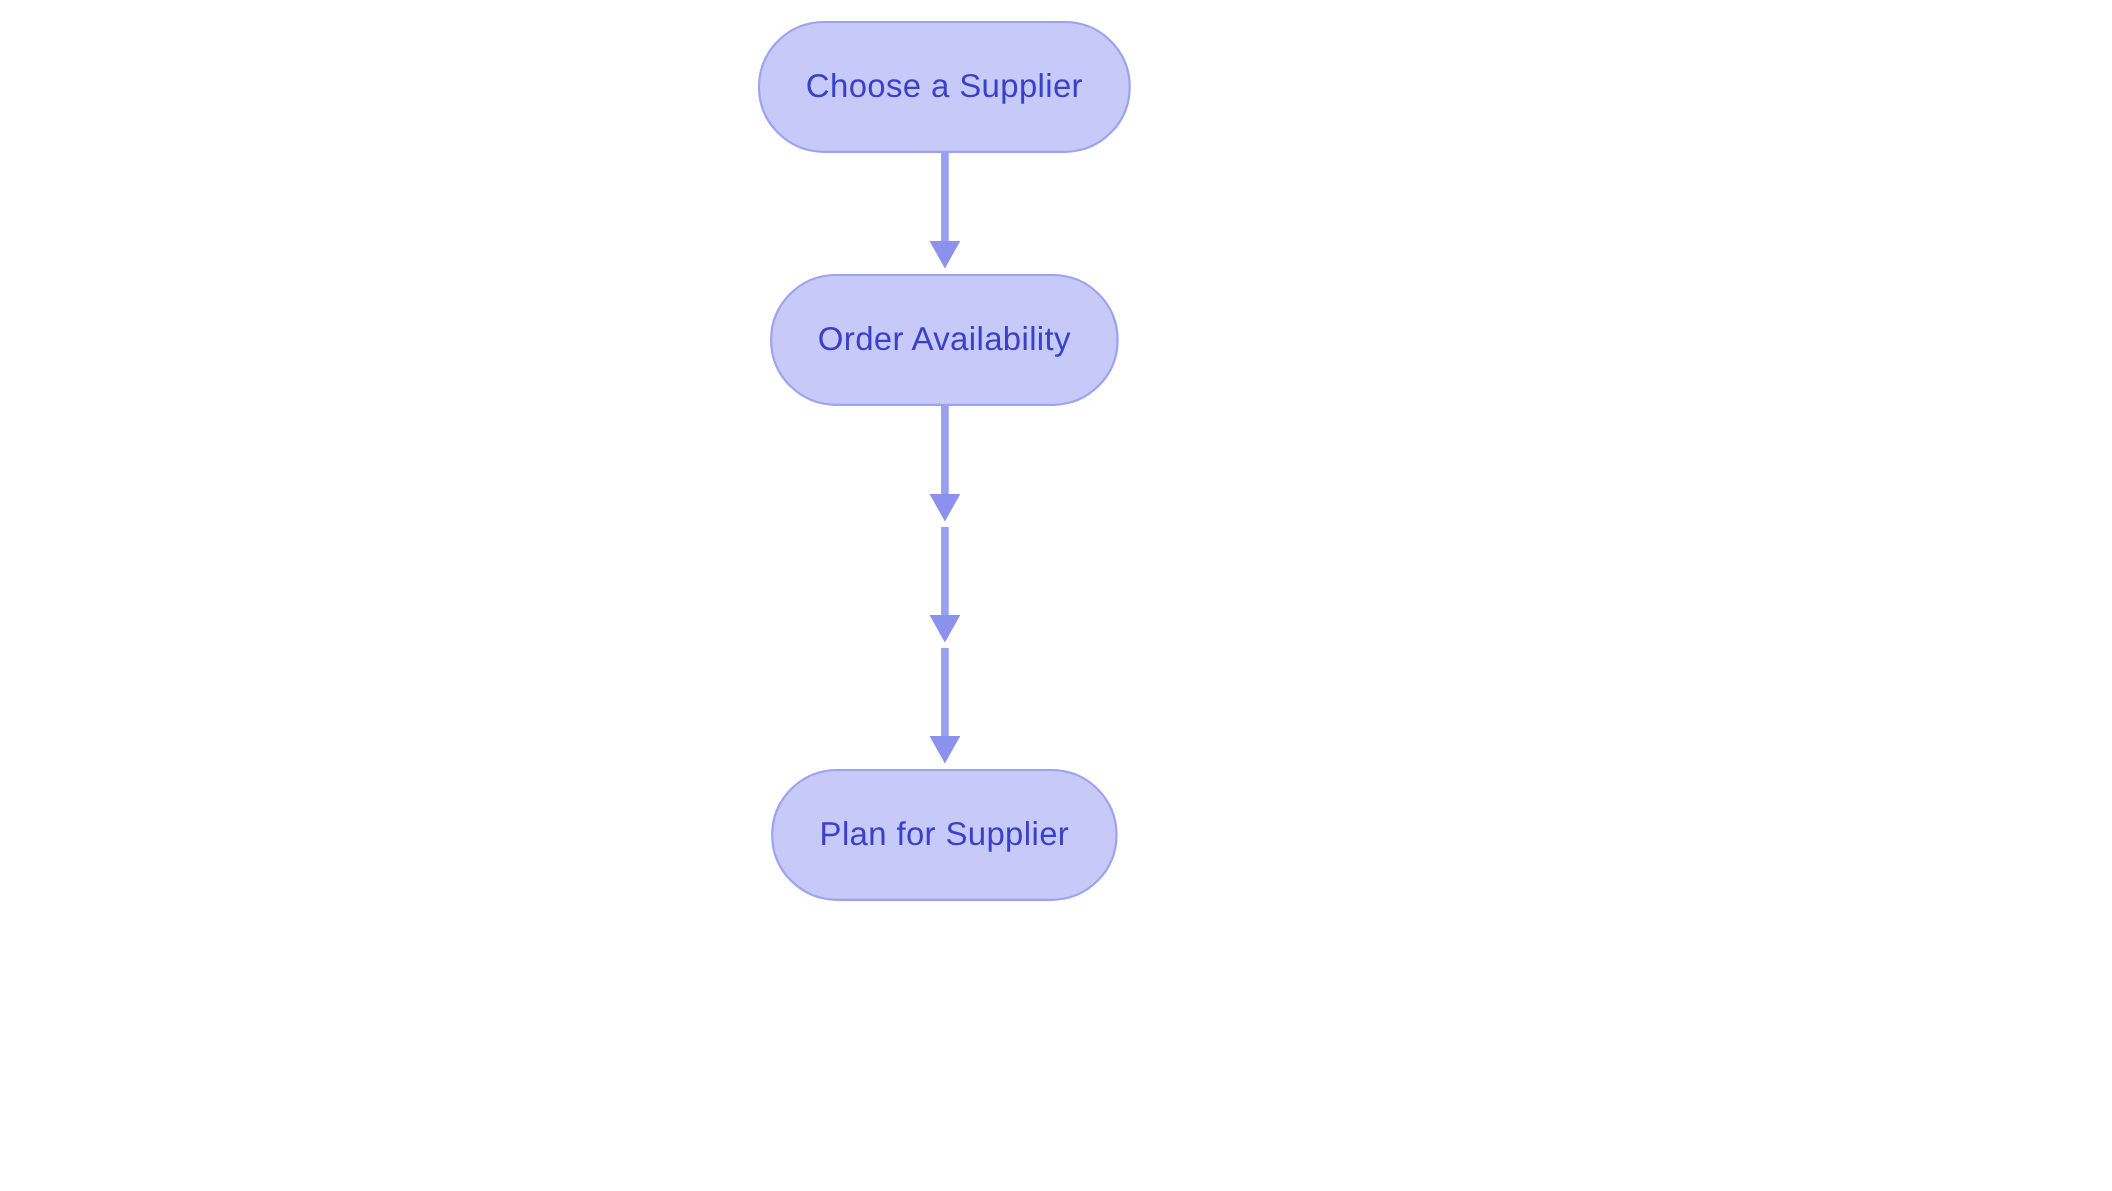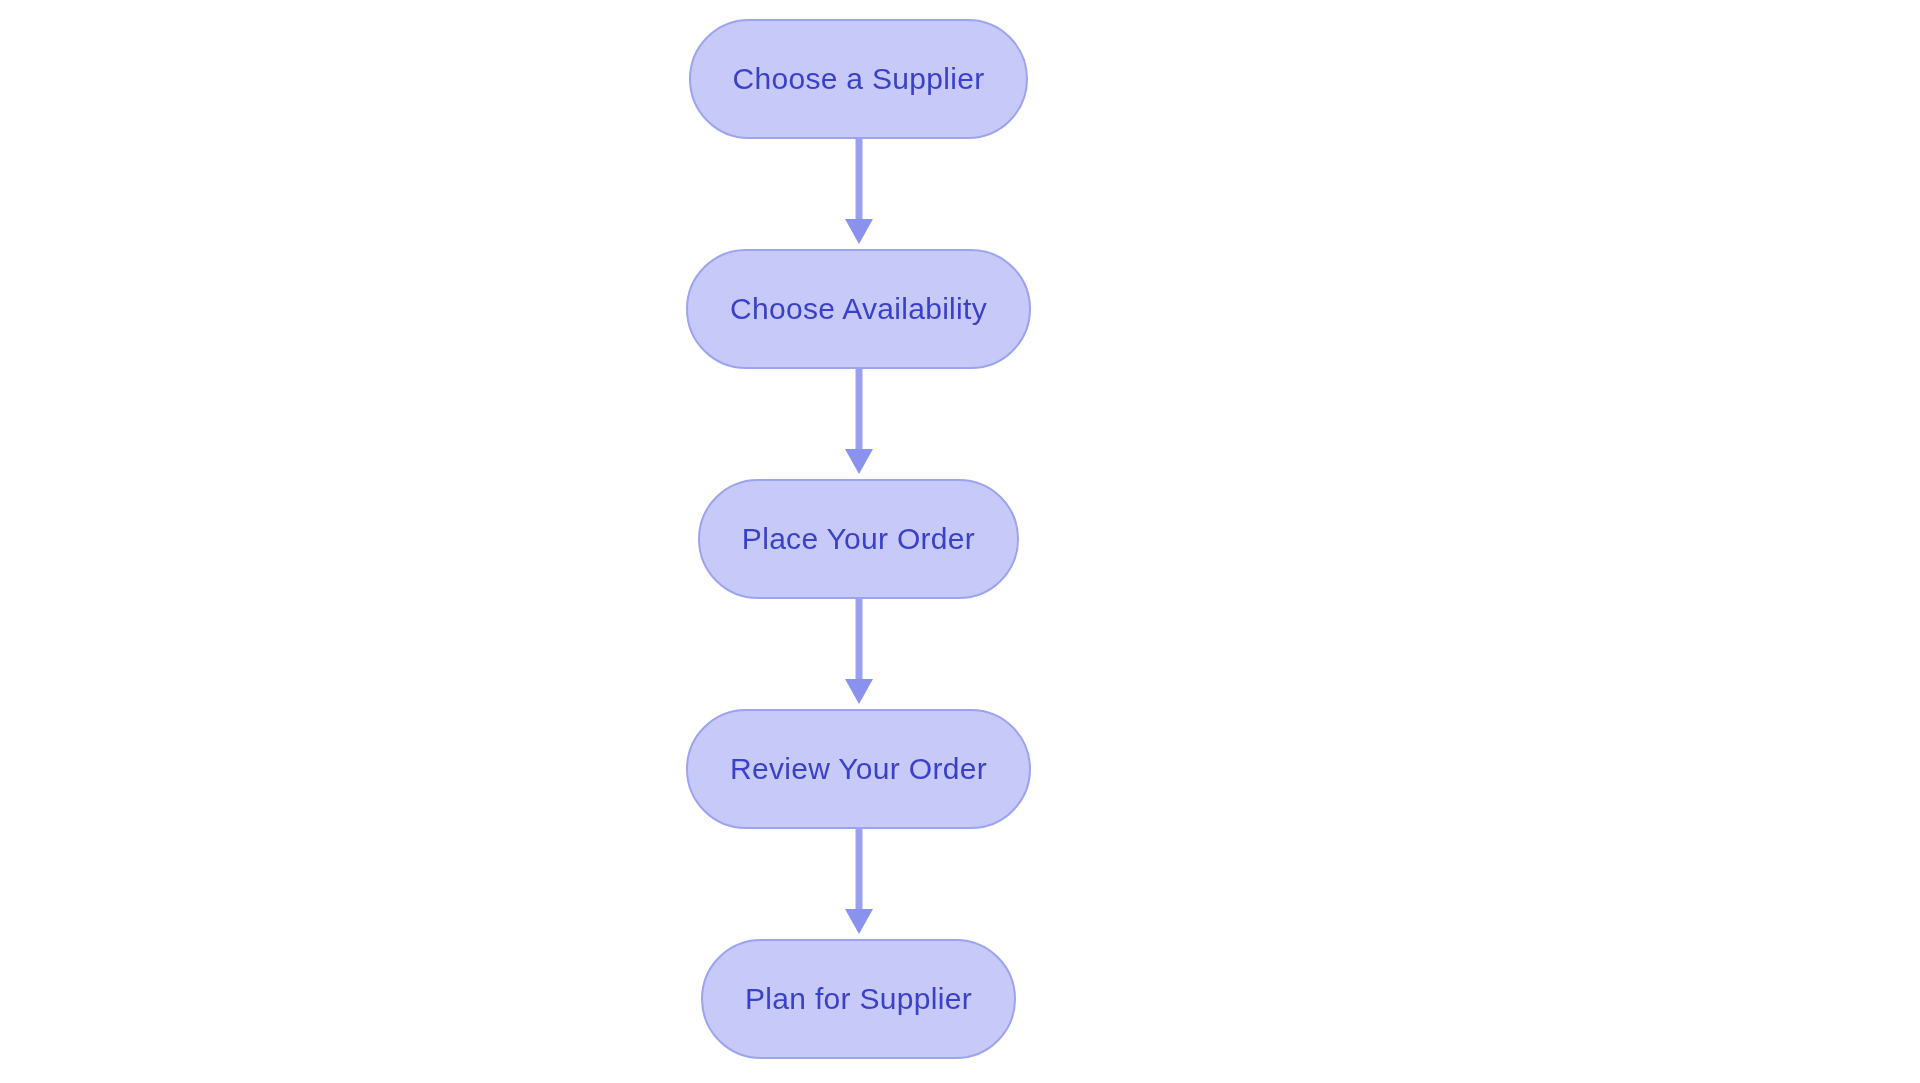--- a/index.html
+++ b/index.html
@@ -76,40 +76,34 @@
     <div class="node">
       <span class="node-label">Choose a Supplier</span>
     </div>
 
     <div class="arrow">
       <div class="arrow-line"></div>
       <div class="arrow-head"></div>
     </div>
 
     <div class="node">
-      <span class="node-label">Choose Availability</span>
+      <span class="node-label">Order Availability</span>
     </div>
 
     <div class="arrow">
       <div class="arrow-line"></div>
       <div class="arrow-head"></div>
     </div>
 
-    <div class="node">
-      <span class="node-label">Place Your Order</span>
-    </div>
 
     <div class="arrow">
       <div class="arrow-line"></div>
       <div class="arrow-head"></div>
     </div>
 
-    <div class="node">
-      <span class="node-label">Review Your Order</span>
-    </div>
 
     <div class="arrow">
       <div class="arrow-line"></div>
       <div class="arrow-head"></div>
     </div>
 
     <div class="node">
       <span class="node-label">Plan for Supplier</span>
     </div>
 

